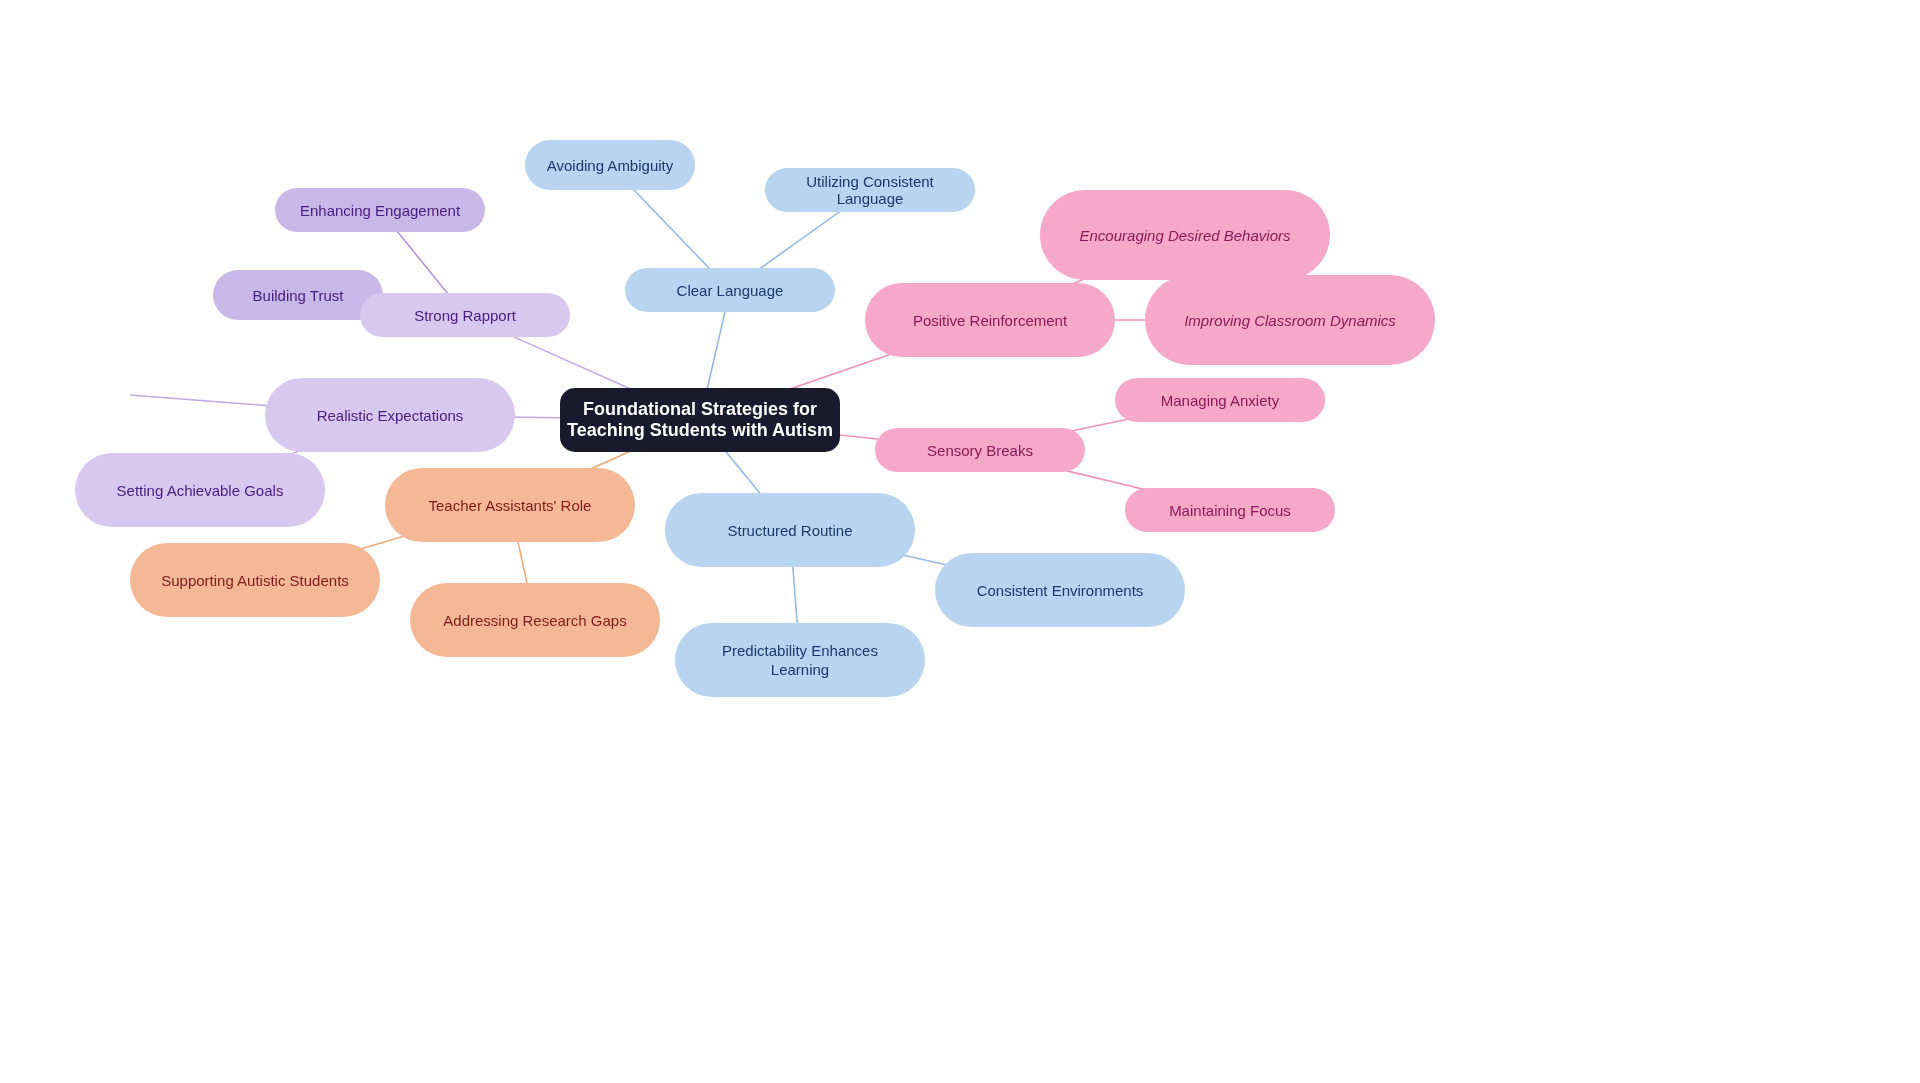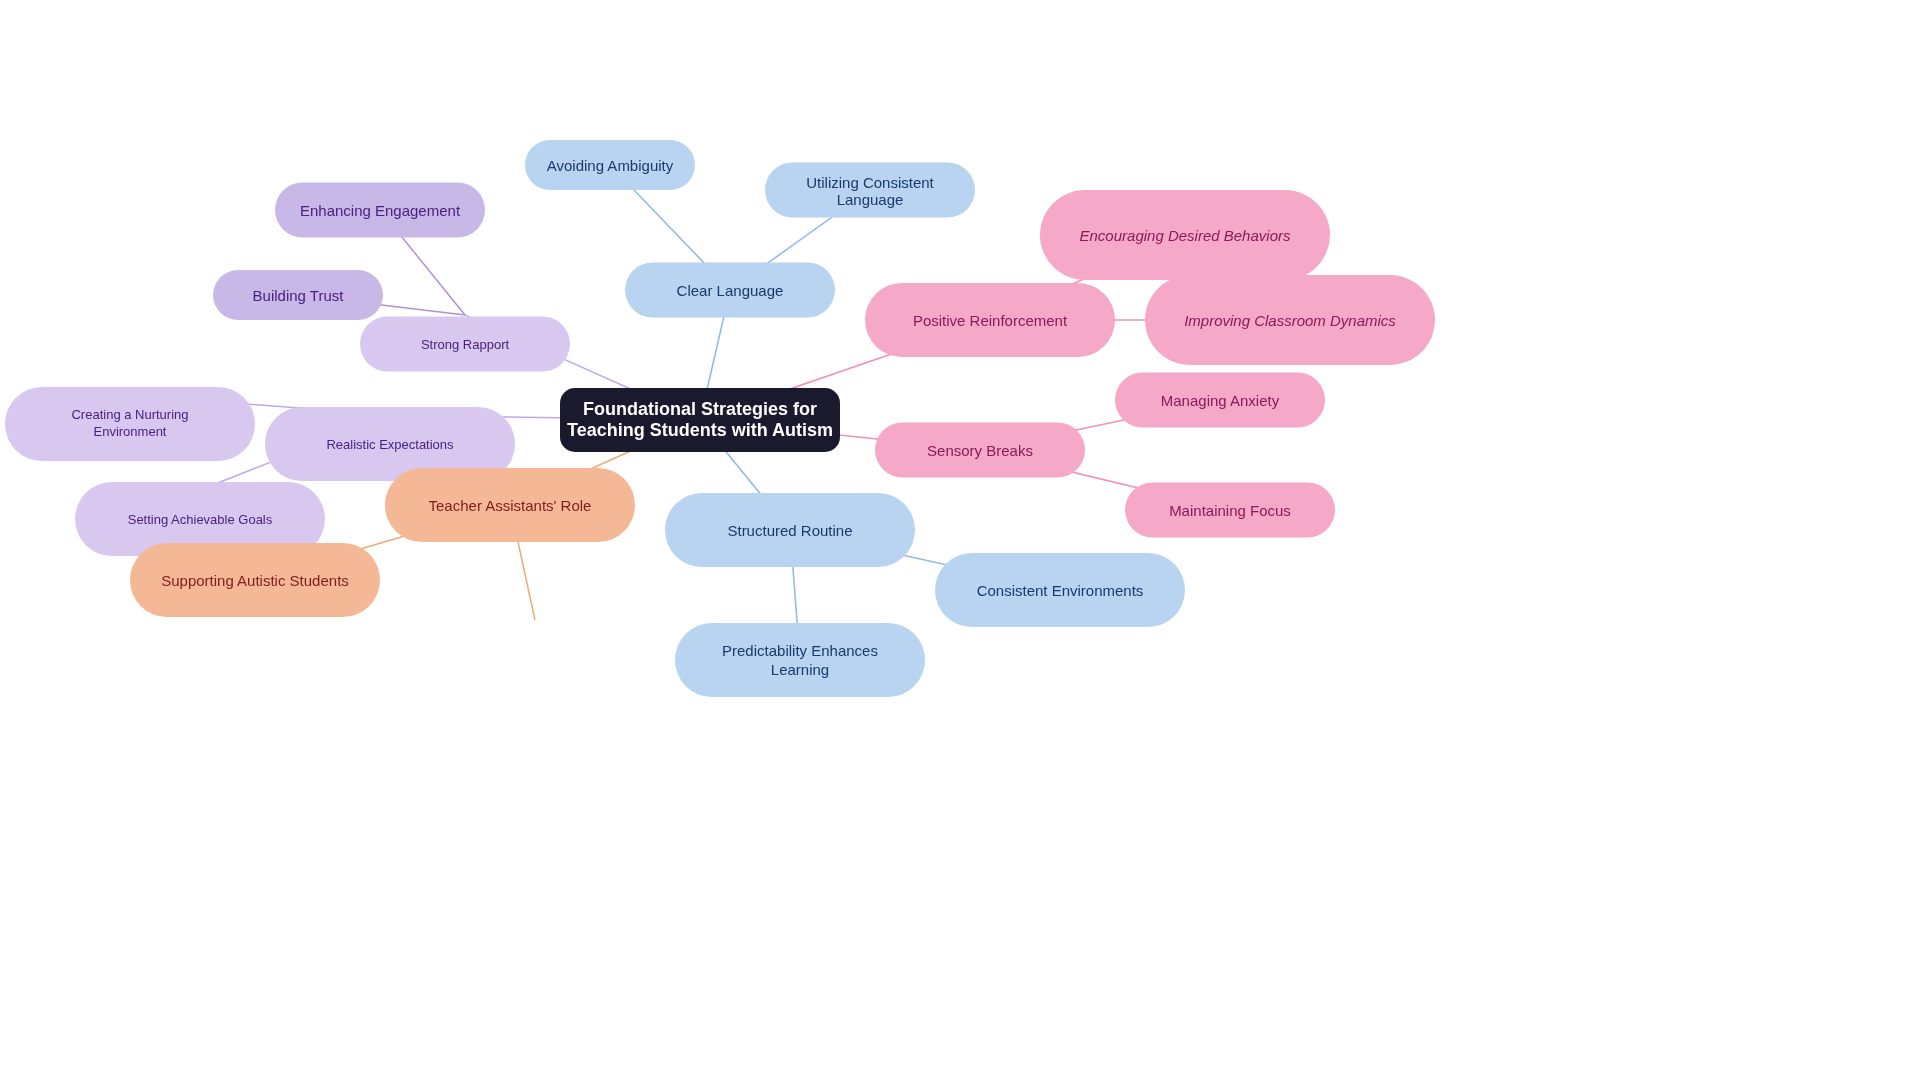--- a/index.html
+++ b/index.html
@@ -59,25 +59,24 @@
       font-size: 15px;
     }
     .node-orange {
       background: #f5b896;
       color: #7f1d1d;
       font-size: 15px;
     }
     .node-lavender {
       background: #d8c8f0;
       color: #4a2080;
-      font-size: 13px;
-      margin-top: 29px;
+      font-size: 15px;
     }
     .node-sm { width: 170px; height: 50px; padding: 20px 16px; }
-    .node-md { width: 210px; height: 55px; padding: 8px 16px; }
+    .node-md { width: 210px; height: 44px; padding: 8px 16px; }
     .node-lg { width: 250px; height: 74px; padding: 8px 20px; }
     .node-xl { width: 290px; height: 90px; padding: 10px 20px; font-style: italic; }
     .node-wrap { line-height: 1.3; }
   </style>
 </head>
 <body>
 
 <div id="mind-map-container">
   <svg id="connections">
       <line x1="700" y1="420" x2="730" y2="290" stroke="#90b8e0" stroke-width="1.5"></line>
@@ -102,25 +101,25 @@
       <line x1="980" y1="450" x2="1220" y2="400" stroke="#f090b8" stroke-width="1.5"></line>
       <line x1="980" y1="450" x2="1230" y2="510" stroke="#f090b8" stroke-width="1.5"></line>
     </svg>
 <div class="node node-center" style="left: 700px; top: 420px;">Foundational Strategies for<br>Teaching Students with Autism</div>
     <div class="node node-blue node-sm" style="left: 610px; top: 165px;">Avoiding Ambiguity</div>
     <div class="node node-blue node-md" style="left: 870px; top: 190px;">Utilizing Consistent Language</div>
     <div class="node node-blue node-md" style="left: 730px; top: 290px;">Clear Language</div>
     <div class="node node-purple node-md" style="left: 380px; top: 210px;">Enhancing Engagement</div>
     <div class="node node-purple node-sm" style="left: 298px; top: 295px;">Building Trust</div>
     <div class="node node-lavender node-md" style="left: 465px; top: 315px;">Strong Rapport</div>
-    <div class="node node-lavender node-lg node-wrap" style="left: 130px; top: 395px;">Creating a Nurturing<br>Environment</div>
     <div class="node node-lavender node-lg" style="left: 390px; top: 415px;">Realistic Expectations</div>
     <div class="node node-lavender node-lg" style="left: 200px; top: 490px;">Setting Achievable Goals</div>
     <div class="node node-orange node-lg" style="left: 255px; top: 580px;">Supporting Autistic Students</div>
     <div class="node node-orange node-lg" style="left: 510px; top: 505px;">Teacher Assistants' Role</div>
+    <div class="node node-orange node-lg" style="left: 535px; top: 620px;">Addressing Research Gaps</div>
     <div class="node node-blue node-lg" style="left: 790px; top: 530px;">Structured Routine</div>
     <div class="node node-blue node-lg node-wrap" style="left: 800px; top: 660px;">Predictability Enhances<br>Learning</div>
     <div class="node node-blue node-lg" style="left: 1060px; top: 590px;">Consistent Environments</div>
     <div class="node node-pink node-lg" style="left: 990px; top: 320px;">Positive Reinforcement</div>
     <div class="node node-pink node-xl" style="left: 1185px; top: 235px;">Encouraging Desired Behaviors</div>
     <div class="node node-pink node-xl" style="left: 1290px; top: 320px;">Improving Classroom Dynamics</div>
     <div class="node node-pink node-md" style="left: 980px; top: 450px;">Sensory Breaks</div>
     <div class="node node-pink node-md" style="left: 1220px; top: 400px;">Managing Anxiety</div>
     <div class="node node-pink node-md" style="left: 1230px; top: 510px;">Maintaining Focus</div>
   </div>

